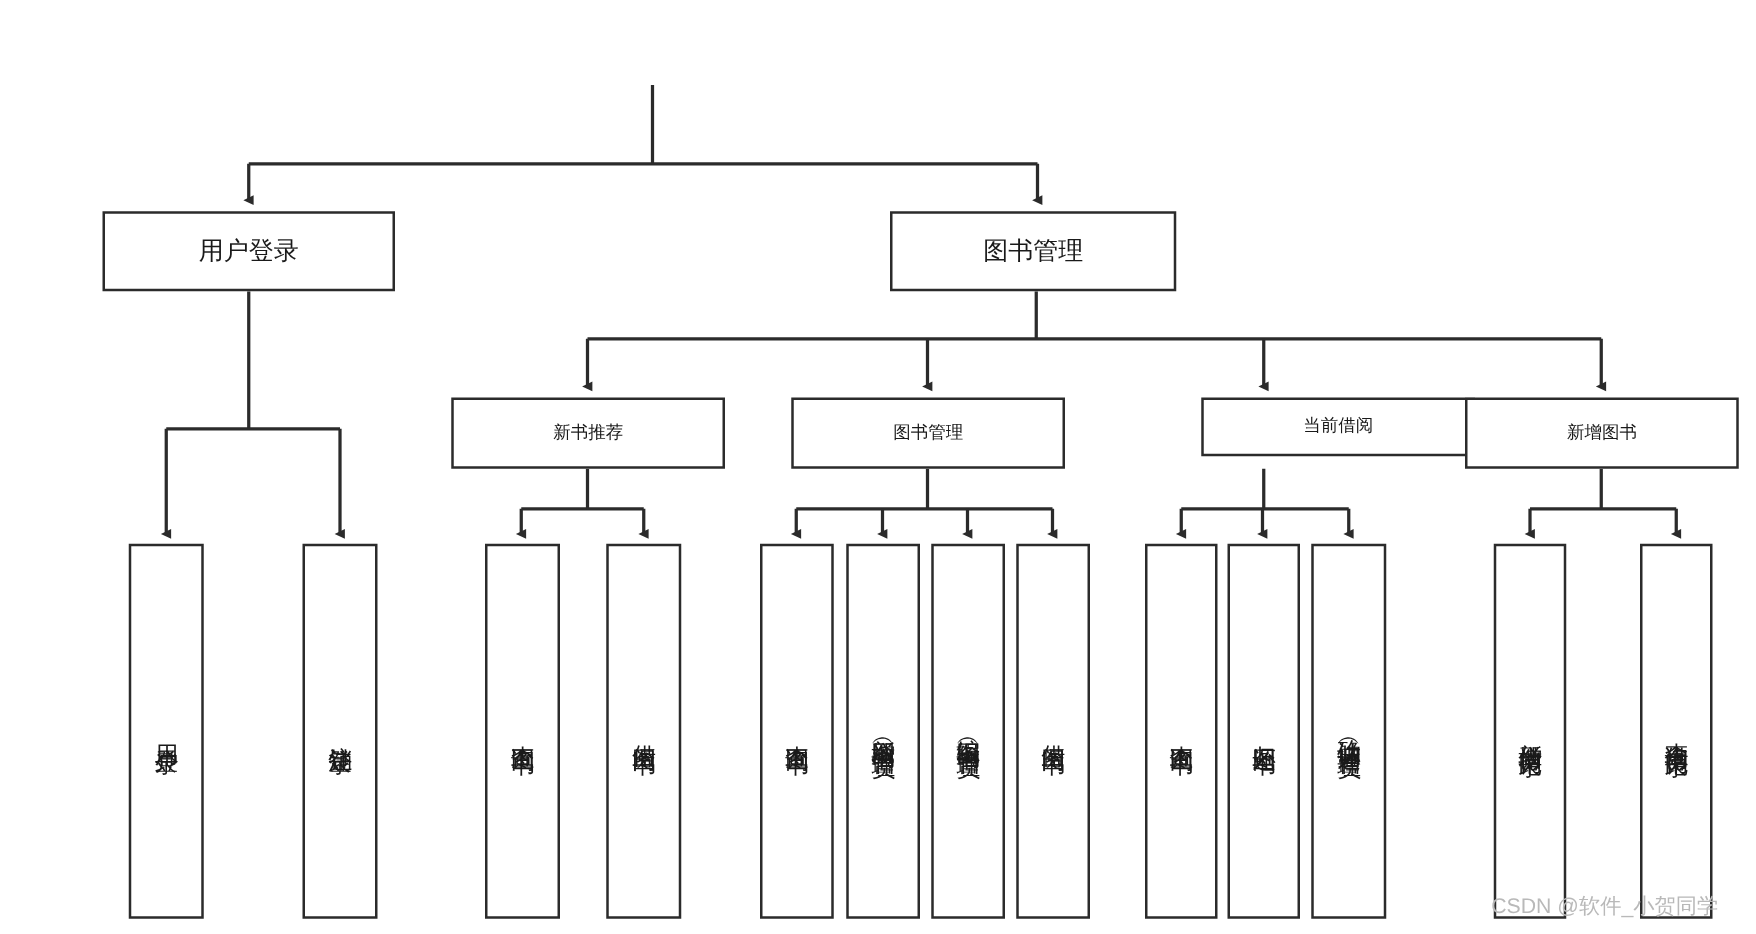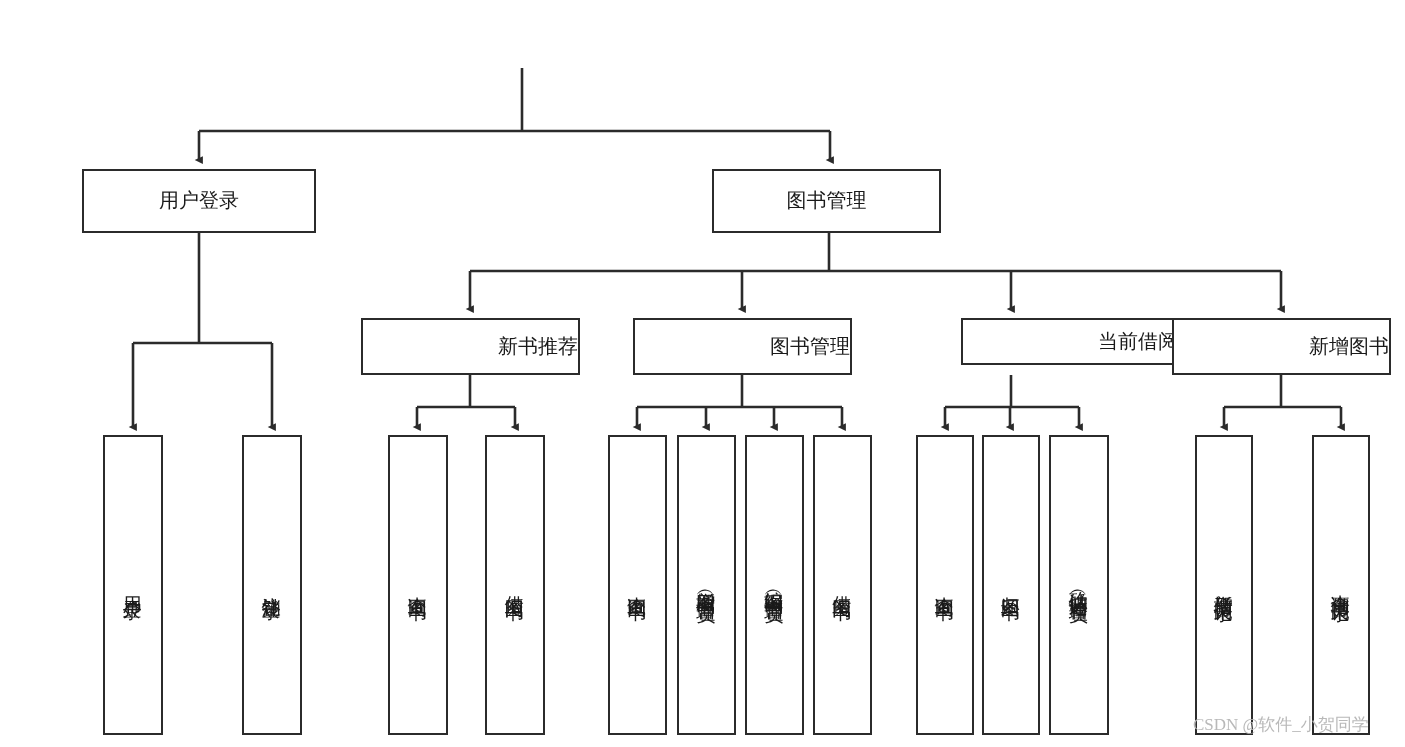--- a/index.html
+++ b/index.html
@@ -38,43 +38,42 @@
     text-align: center;
     line-height: 1.18;
   }
   .node.root {
     font-size: 21px;
   }
   .node.lvl2 {
     font-size: 20px;
   }
   .node.lvl3 {
-    font-size: 20px;
-    justify-content: flex-end;
+    font-size: 14px;
   }
   .node.leaf {
     font-size: 19px;
     writing-mode: vertical-rl;
     text-orientation: upright;
     letter-spacing: 2px;
     padding: 6px 0;
   }
   .node.leaf .label {
     writing-mode: vertical-rl;
     text-orientation: upright;
     white-space: nowrap;
   }
   .watermark {
     position: absolute;
     left: 1193px;
     top: 713px;
     font-size: 17px;
     color: #b9b9b9;
     white-space: nowrap;
-    font-family: Liberation Serif, serif;
+    font-family: Liberation Sans, sans-serif;
   }
 </style>
 </head>
 <body>
 
 <div id="diagram">
 
   <svg id="edges" viewBox="0 0 1405 747" width="1405" height="747" xmlns="http://www.w3.org/2000/svg">
     <defs>
       <marker id="arrow" markerWidth="9" markerHeight="9" refX="4.2" refY="4.3" orient="auto" markerUnits="userSpaceOnUse">

